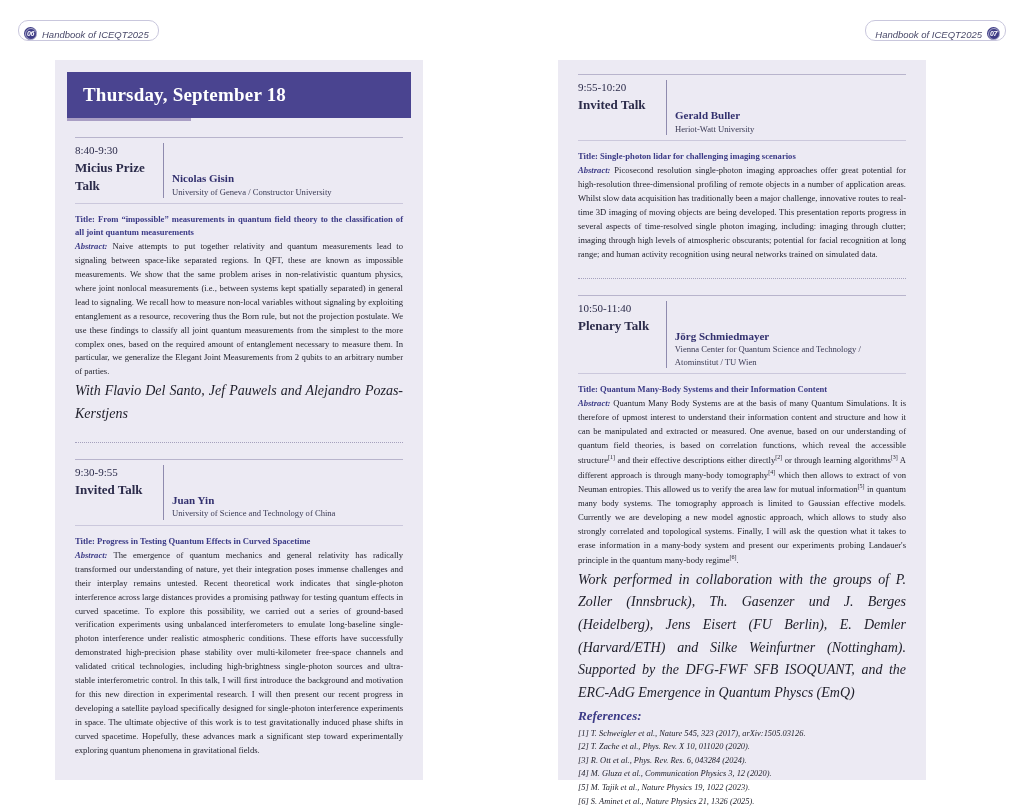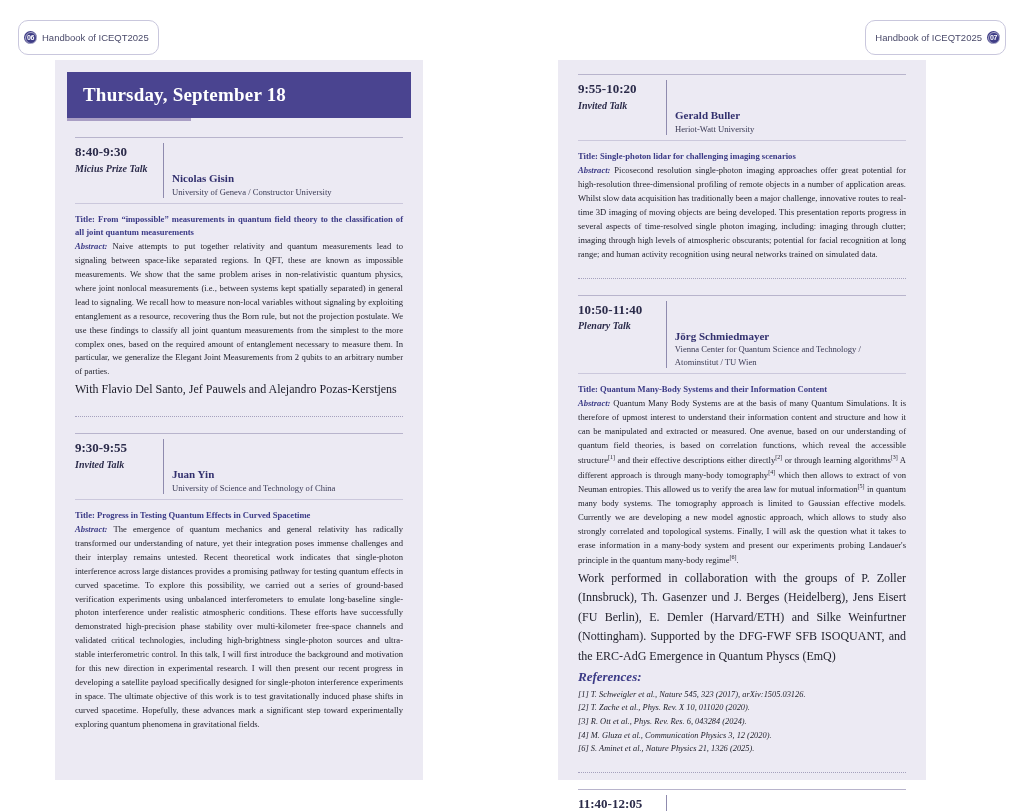--- a/index.html
+++ b/index.html
@@ -14,32 +14,33 @@
   
   .topbar {
     position: absolute;
     top: 0; left: 0;
     width: 1024px; height: 56px;
     background: #ffffff;
   }
   .pill {
     position: absolute;
     top: 20px;
-    height: 35px;
+    height: 21px;
     display: flex;
-    align-items: center;
+    align-items: flex-end;
     gap: 5px;
     padding: 0 9px;
     border: 1px solid #c9c7dd;
     border-radius: 10px;
     background: #ffffff;
     font-family: "Liberation Sans", sans-serif;
     font-size: 9.5px;
     color: #4a4a6a;
     white-space: nowrap;
+    font-style: italic;
   }
   .pill-left { left: 18px; padding-left: 5px; }
   .pill-right { right: 18px; padding-right: 5px; }
   .badge-circle {
     width: 13px; height: 13px;
     border-radius: 50%;
     background: #3f3d86;
     color: #ffffff;
     font-family: "Liberation Sans", sans-serif;
     font-size: 7px;
@@ -114,30 +115,29 @@
     align-items: flex-start;
     padding: 5px 0 5px 0;
   }
   .time-col {
     width: 88px;
     flex: 0 0 88px;
     padding-right: 6px;
   }
   .time-val {
     font-family: "Liberation Serif", serif;
-    font-weight: bold;
-    font-size: 13px;
+    font-weight: normal;
+    font-size: 11px;
     color: #2b2b4a;
     line-height: 1.45;
   }
   .talk-type {
     font-family: "Liberation Serif", serif;
     font-weight: bold;
-    font-style: italic;
-    font-size: 10px;
+    font-size: 13px;
     color: #2b2b4a;
     line-height: 1.4;
   }
   .divider-v {
     width: 1px;
     align-self: stretch;
     background: #8f8bae;
     margin-right: 8px;
   }
   .who-col { flex: 1 1 auto; margin-top: 28px; }
@@ -174,21 +174,22 @@
     text-align: justify;
     margin: 0;
   }
   .abstract .lead {
     font-weight: bold;
     color: #3b3a86;
     font-style: italic;
   }
   .note-italic {
     font-family: "Liberation Serif", serif;
-    font-size: 12px;
+    font-style: italic;
+    font-size: 14px;
     color: #1d1d28;
     line-height: 1.62;
     text-align: justify;
     margin: 1px 0 0 0;
   }
   .refs-label {
     font-family: "Liberation Serif", serif;
     font-style: italic;
     font-weight: bold;
     font-size: 13px;
@@ -328,20 +329,21 @@
       <div class="body-block">
         <p class="talk-title">Title: Quantum Many-Body Systems and their Information Content</p>
         <p class="abstract"><span class="lead">Abstract:</span><span id="schmiedmayer-abstract"> Quantum Many Body Systems are at the basis of many Quantum Simulations. It is therefore of upmost interest to understand their information content and structure and how it can be manipulated and extracted or measured. One avenue, based on our understanding of quantum field theories, is based on correlation functions, which reveal the accessible structure<sup>[1]</sup> and their effective descriptions either directly<sup>[2]</sup> or through learning algorithms<sup>[3]</sup> A different approach is through many-body tomography<sup>[4]</sup> which then allows to extract of von Neuman entropies. This allowed us to verify the area law for mutual information<sup>[5]</sup> in quantum many body systems. The tomography approach is limited to Gaussian effective models. Currently we are developing a new model agnostic approach, which allows to study also strongly correlated and topological systems. Finally, I will ask the question what it takes to erase information in a many-body system and present our experiments probing Landauer's principle in the quantum many-body regime<sup>[6]</sup>.</span></p>
         <p class="note-italic">Work performed in collaboration with the groups of P. Zoller (Innsbruck), Th. Gasenzer und J. Berges (Heidelberg), Jens Eisert (FU Berlin), E. Demler (Harvard/ETH) and Silke Weinfurtner (Nottingham). Supported by the DFG-FWF SFB ISOQUANT, and the ERC-AdG Emergence in Quantum Physcs (EmQ)</p>
         <p class="refs-label">References:</p>
         <div id="schmiedmayer-refs">
             <p class="ref-item">[1] T. Schweigler et al., Nature 545, 323 (2017), arXiv:1505.03126.</p>
             <p class="ref-item">[2] T. Zache et al., Phys. Rev. X 10, 011020 (2020).</p>
             <p class="ref-item">[3] R. Ott et al., Phys. Rev. Res. 6, 043284 (2024).</p>
             <p class="ref-item">[4] M. Gluza et al., Communication Physics 3, 12 (2020).</p>
+            <p class="ref-item">[5] M. Tajik et al., Nature Physics 19, 1022 (2023).</p>
             <p class="ref-item">[6] S. Aminet et al., Nature Physics 21, 1326 (2025).</p>
           </div>
       </div>
       <div class="sep-dotted"></div>
     </div>
 
     <div class="session">
       <div class="rule"></div>
       <div class="speaker-row">
         <div class="time-col">

